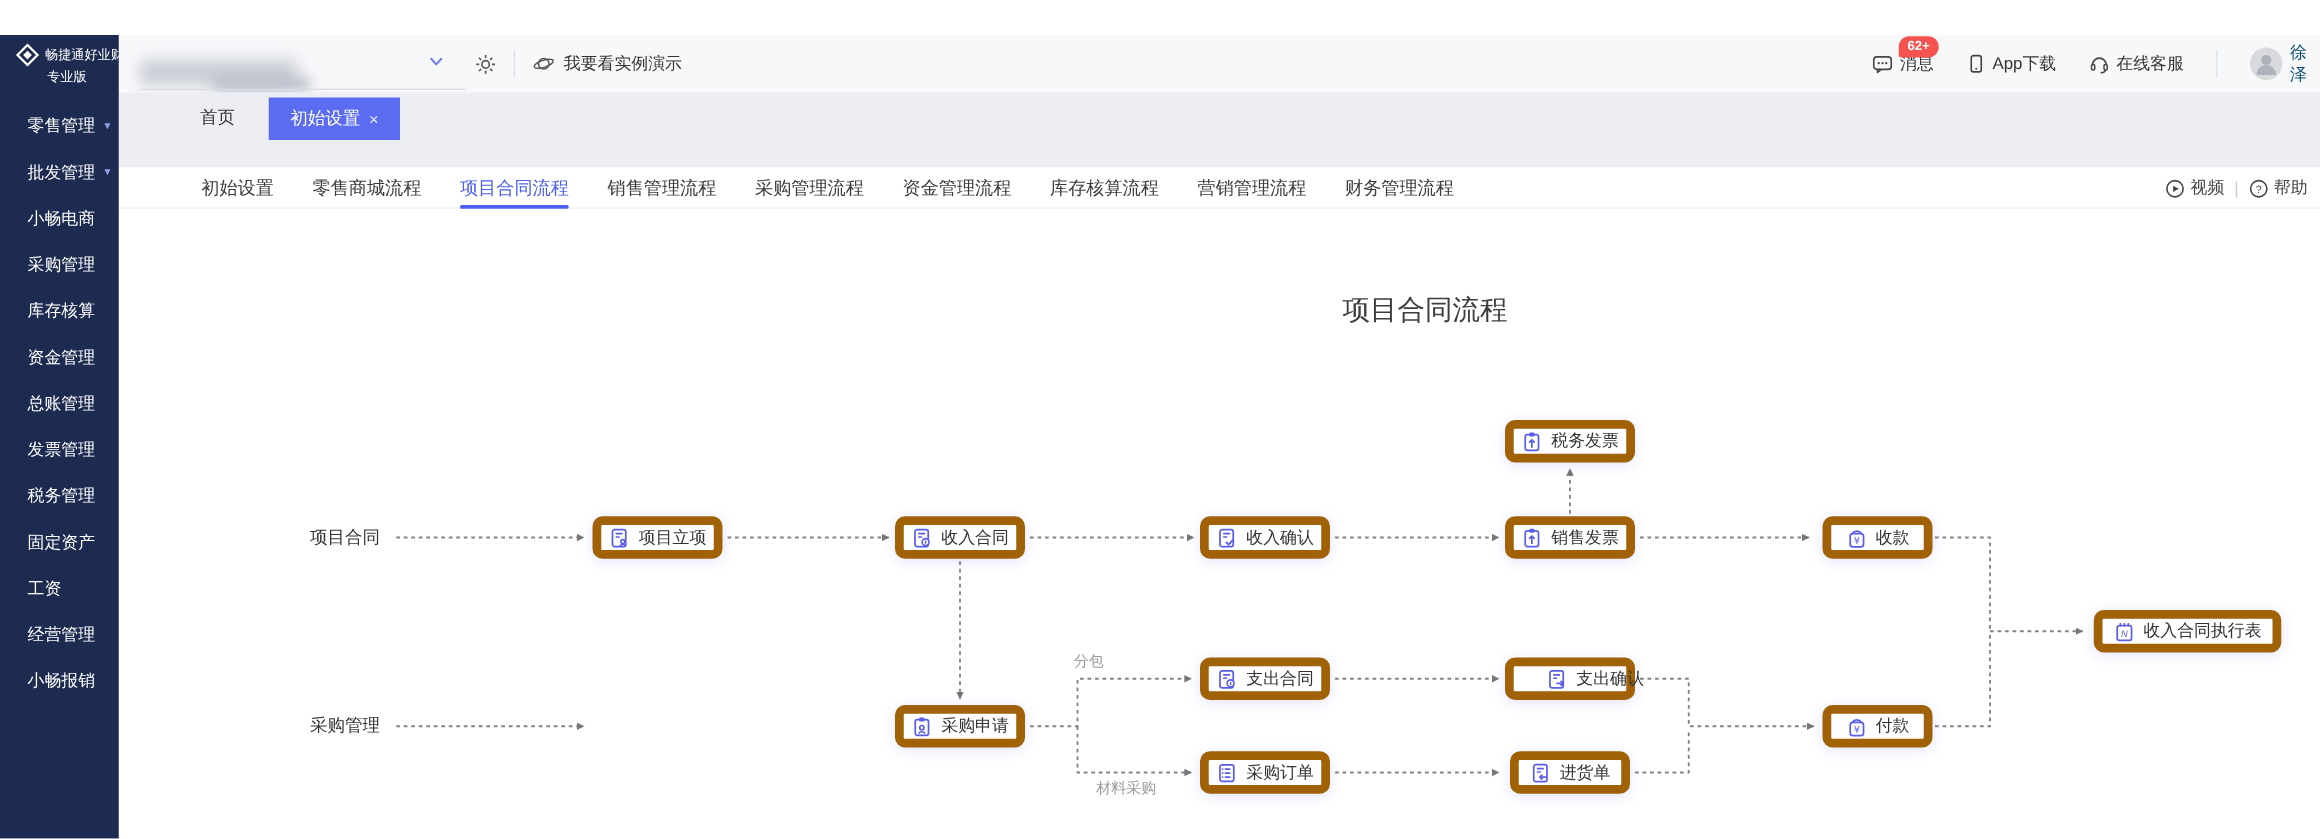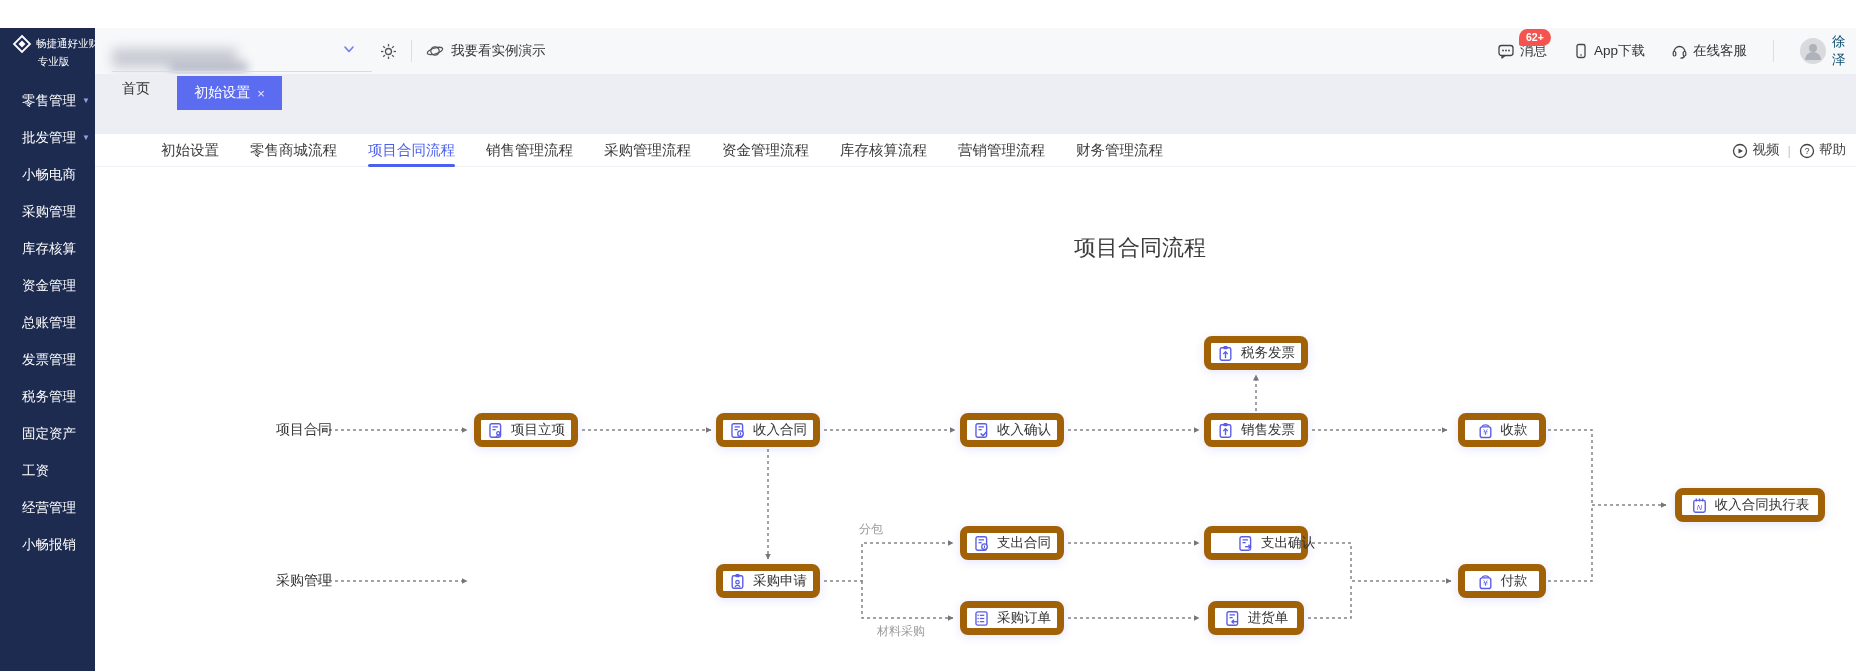--- a/index.html
+++ b/index.html
@@ -27,42 +27,42 @@
   .hdr-icon { display:inline-flex; align-items:center; justify-content:center; }
   .hdr-sep { width:1px; height:22px; background:#dcdee5; margin:0 14px; }
   .demo-link { display:flex; align-items:center; gap:7px; font-size:13.5px; color:#333; cursor:pointer; }
   .hdr-right { margin-left:auto; display:flex; align-items:center; gap:26px; padding-right:2px; }
   .hdr-item { position:relative; display:flex; align-items:center; gap:5px; font-size:13.5px; color:#333; cursor:pointer; white-space:nowrap; }
   .badge { position:absolute; top:-13px; left:22px; background:#f5534f; color:#fff; font-size:10.5px; line-height:1; padding:3px 7px; border-radius:9px 9px 9px 2px; font-weight:bold; }
   .avatar-wrap { display:flex; align-items:center; gap:6px; width:54px; overflow:hidden; }
   .avatar { width:26px; height:26px; border-radius:50%; background:#d8dade; overflow:hidden; flex:none; }
 
   
-  .tabrow { position:absolute; left:95px; top:74px; right:0; height:38px; background:#eceef3; display:flex; align-items:center; z-index:4; }
+  .tabrow { position:absolute; left:95px; top:74px; right:0; height:38px; background:#eceef3; display:flex; align-items:flex-end; z-index:4;padding-left:38px; }
   .tab-home { width:82px; text-align:center; font-size:14px; color:#333; padding-bottom:9px; cursor:pointer; }
   .tab-active { width:105px; height:34px; background:#5b6cf0; color:#fff; font-size:14px; display:flex; align-items:center; justify-content:center; gap:7px; cursor:pointer; }
   .tab-close { font-size:13px; color:#e8eaff; cursor:pointer; }
 
   
   .gapstrip { position:absolute; left:95px; top:112px; right:0; height:22px; background:#eceef3; }
   .nav { position:absolute; left:95px; top:134px; right:0; height:33px; background:#fff; display:flex; align-items:center; padding-left:66px; border-bottom:1px solid #efeff5; z-index:3; }
   .nav-item { position:relative; font-size:14.5px; color:#3a3a3a; margin-right:31px; cursor:pointer; height:33px; display:flex; align-items:center; white-space:nowrap; }
   .nav-item.active { color:#4c60ef; }
   .nav-item.active .nav-underline { position:absolute; left:0; right:0; bottom:0; height:3px; background:#4c60ef; border-radius:2px; }
   .nav-right { margin-left:auto; display:flex; align-items:center; gap:8px; padding-right:10px; font-size:13.5px; color:#444; }
   .nav-right .vlink, .nav-right .hlink { display:flex; align-items:flex-end; gap:4px; cursor:pointer; }
   .nav-right .sep { color:#c9c9d2; }
 
   
   .content { position:absolute; left:95px; top:167px; right:0; bottom:0; background:#fff; z-index:2; }
   .flow-title { position:absolute; left:1045px; top:66px; transform:translateX(-50%); font-size:22px; color:#3d3d3d; white-space:nowrap; }
   .flow-svg { position:absolute; left:0; top:0; width:1761px; height:504px; }
   .node { position:absolute; height:34px; background:#fff; border:7px solid #a16207; border-radius:8px; box-shadow:0 2px 10px rgba(100,105,240,.18); display:flex; align-items:center; justify-content:center; gap:7px; font-size:13.5px; color:#333; cursor:pointer; white-space:nowrap; z-index:2; }
   .node svg { flex:none; }
-  .lane-label { position:absolute; font-size:14px; color:#333; transform:translateY(-50%); white-space:nowrap;margin-left:28px; }
+  .lane-label { position:absolute; font-size:14px; color:#333; transform:translateY(-50%); white-space:nowrap; }
   .edge-label { position:absolute; font-size:12px; color:#9b9b9b; transform:translate(-50%,-50%); white-space:nowrap; }
 </style>
 </head>
 <body>
 
 <div id="page">
 
   <div class="sidebar">
     <div class="logo">
       <div class="logo-row">

